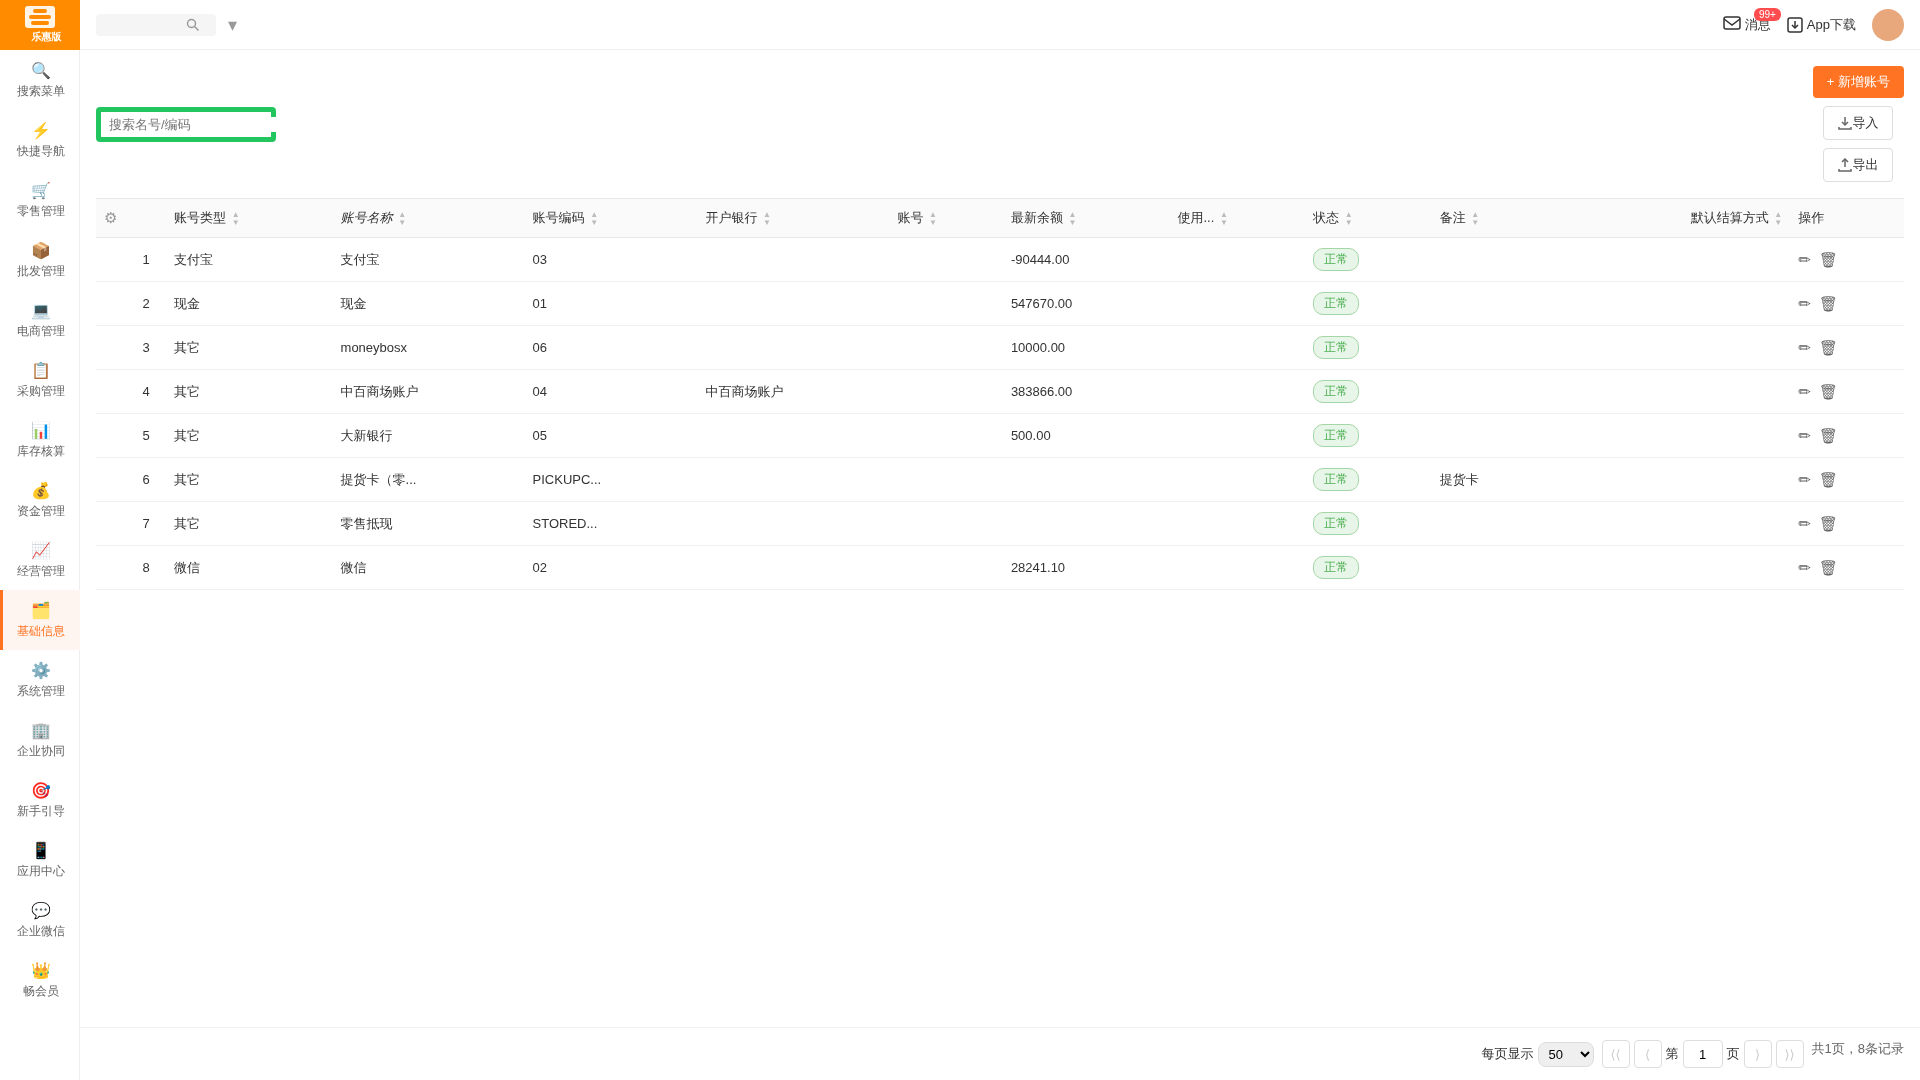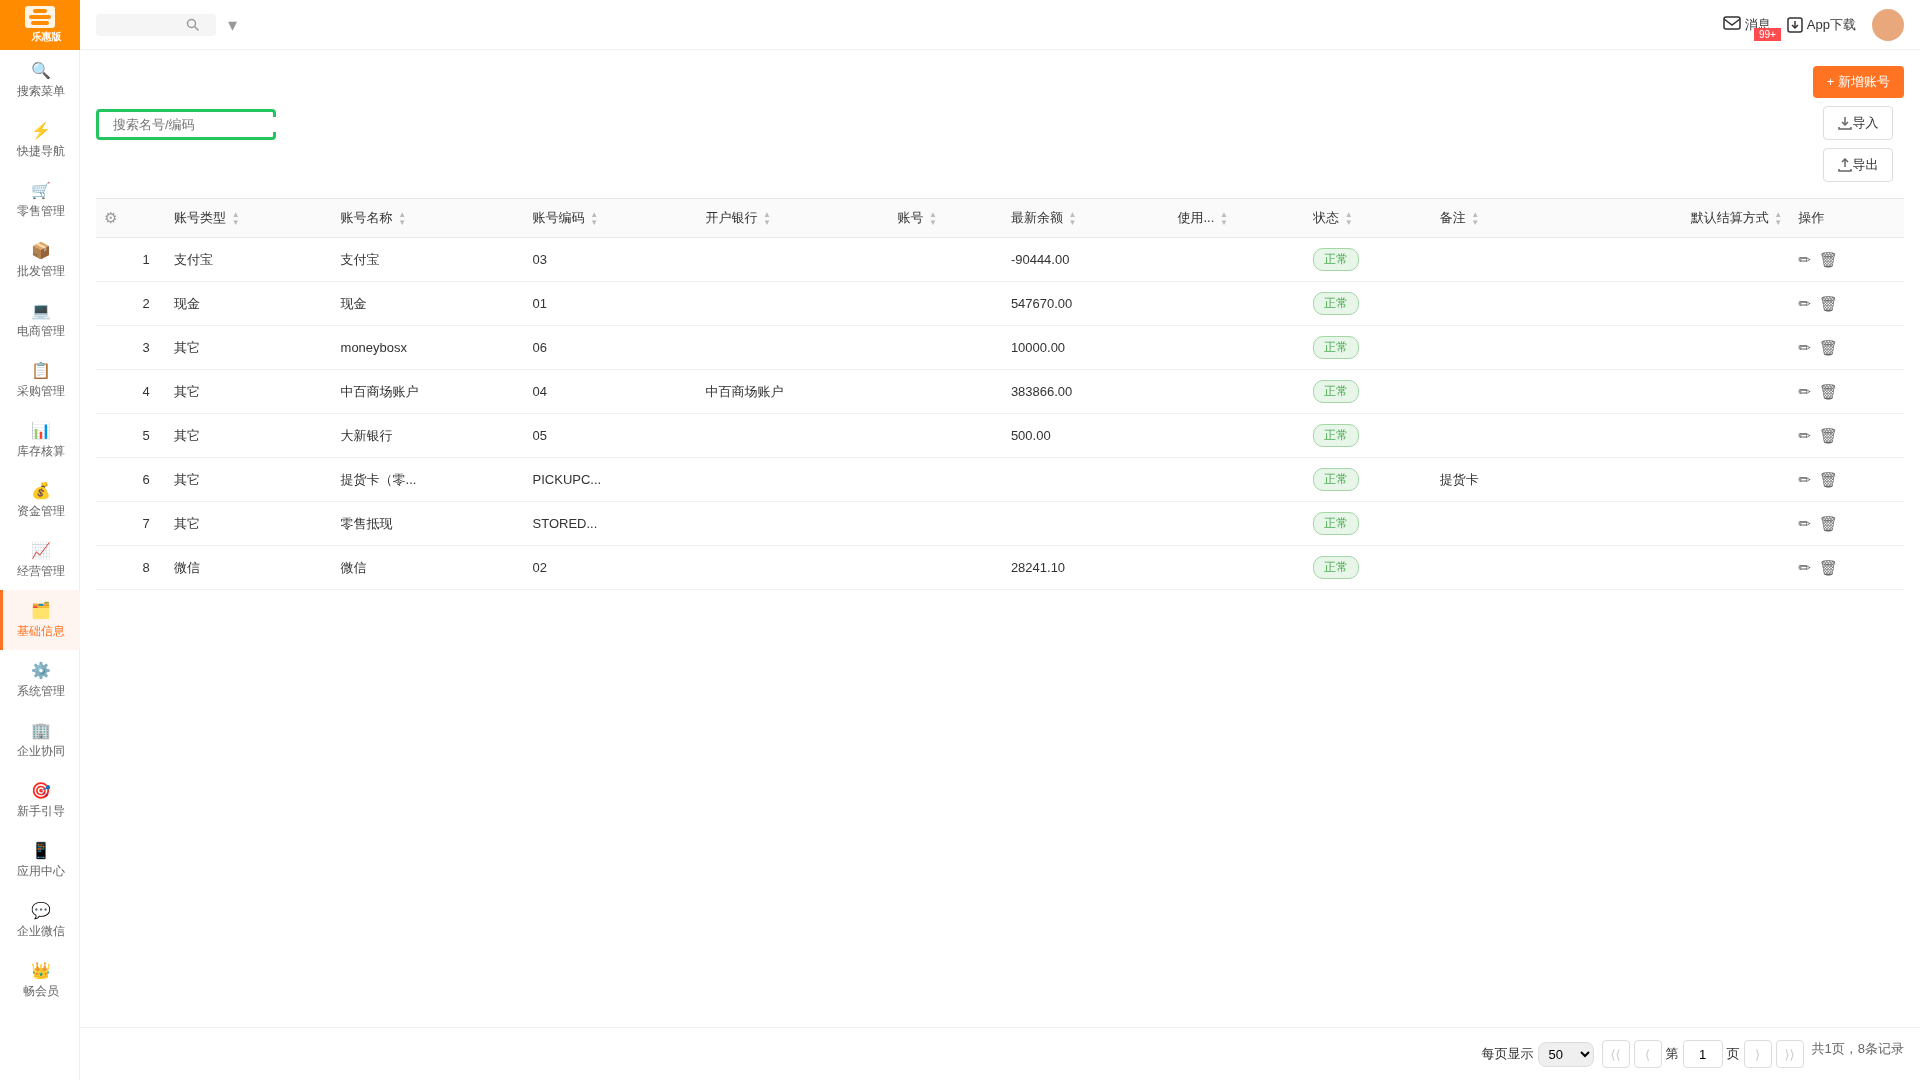--- a/index.html
+++ b/index.html
@@ -87,21 +87,21 @@
       display: flex;
       align-items: center;
       background: #f5f5f5;
       border-radius: 4px;
       padding: 4px 10px;
       width: 120px;
     }
     .header-search input { border: none; background: transparent; outline: none; font-size: 12px; width: 80px; }
     .header-right { display: flex; align-items: center; gap: 16px; }
     .msg-icon { display: flex; align-items: center; gap: 4px; color: #333; font-size: 13px; position: relative; cursor: pointer; }
-    .badge { background: #ff4d4f; color: white; border-radius: 0; font-size: 10px; padding: 1px 5px; position: absolute; top: -8px; right: -10px; margin-top: 20px; }
+    .badge { background: #ff4d4f; color: white; border-radius: 6px; font-size: 10px; padding: 1px 5px; position: absolute; top: -8px; right: -10px; }
     .app-download { display: flex; align-items: center; gap: 4px; color: #333; font-size: 13px; cursor: pointer; }
     .avatar { width: 32px; height: 32px; border-radius: 50%; background: #ddd; overflow: hidden; cursor: pointer; }
 
     
     .tab-bar {
       height: 40px;
       background: #f0f0f0;
       display: flex;
       align-items: center;
       padding: 0 0 0 0;
@@ -135,23 +135,23 @@
     
     .toolbar {
       display: flex;
       align-items: center;
       justify-content: space-between;
       margin-bottom: 16px;
     }
     .search-box {
       display: flex;
       align-items: center;
-      border: 3px solid #22c55e;
+      border: 5px solid #22c55e;
       border-radius: 4px;
-      padding: 5px 14px;
+      padding: 5px 8px;
       width: 180px;
       background: #fff;
     }
     .search-box input { border: none; outline: none; font-size: 13px; flex: 1; }
     .search-icon { color: #999; font-size: 14px; cursor: pointer; }
     .toolbar-right { display: flex; align-items: center; gap: 8px; flex-direction: column; }
     .btn-add {
       background: #ff7322;
       color: white;
       border: none;
@@ -396,21 +396,21 @@
       <thead>
         <tr>
           <th class="settings-col">
             <span class="gear-icon">⚙</span>
           </th>
           <th style="width:40px;text-align:center;"></th>
           <th style="cursor:pointer;">
             <span>账号类型</span>
             <span class="sort-icons">▲<br>▼</span>
           </th>
-          <th style="cursor:pointer;">
+          <th style="cursor:pointer;font-style:italic;">
             <span>账号名称</span>
             <span class="sort-icons">▲<br>▼</span>
           </th>
           <th style="cursor:pointer;">
             <span>账号编码</span>
             <span class="sort-icons">▲<br>▼</span>
           </th>
           <th style="cursor:pointer;">
             <span>开户银行</span>
             <span class="sort-icons">▲<br>▼</span>

